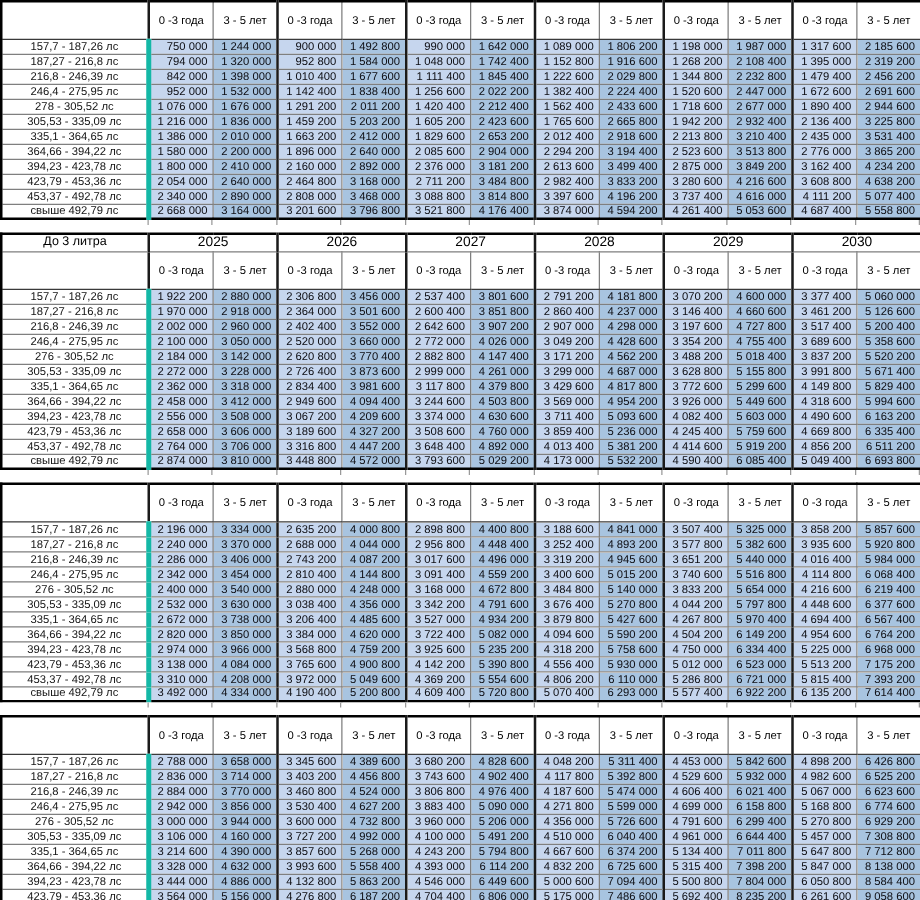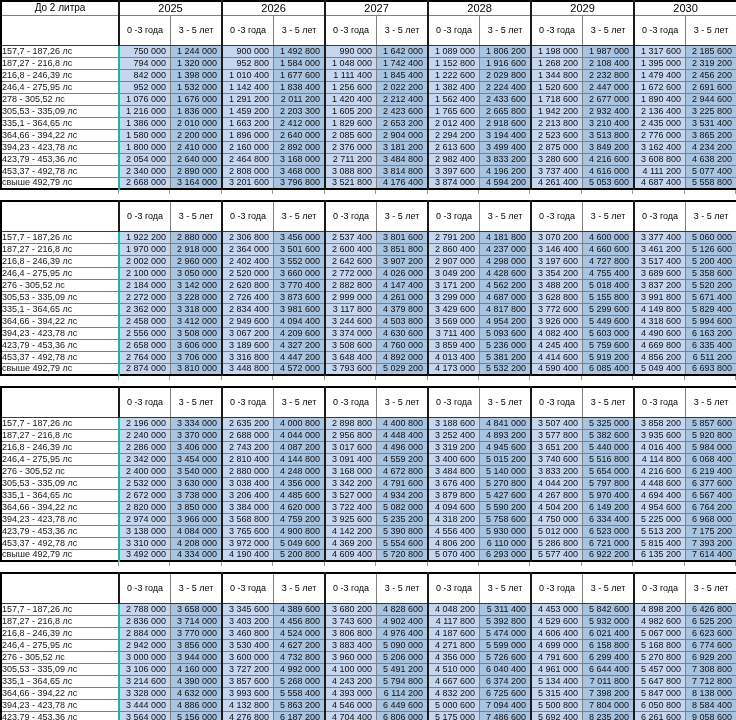--- a/index.html
+++ b/index.html
@@ -10,21 +10,21 @@
   col.c-num{width:51.5px;}
   th,td{border:1px solid #7f7f7f;padding:0;line-height:1;overflow:hidden;white-space:nowrap;}
   tr.r-year{height:14px;}
   tr.r-sub{height:30px;}
   tbody tr{height:12px;}
   th.t-title{background:#fff;font-size:10px;font-weight:normal;text-align:center;color:#000;
     border-right:2px solid #1a1a1a;border-bottom:1px solid #7f7f7f;}
   th.t-year{background:#fff;font-size:11px;font-weight:normal;text-align:center;color:#000;}
   th.t-corner{background:#fff;border-right:2px solid #1a1a1a;}
   th.t-sub{background:#fff;font-size:9px;font-weight:normal;text-align:center;color:#000;}
-  td.lbl{background:#fff;font-size:9px;color:#141414;border-right:2px solid #14b8a6;}
+  td.lbl{background:#fff;font-size:9px;text-align:center;color:#141414;border-right:4px solid #14b8a6;}
   td.num{font-size:9px;text-align:right;padding-right:4px;color:#0d0d12;}
   td.c03{background:#c6d6ee;}
   td.c35{background:#a8c4e0;}
   .g0{border-left:2px solid #1a1a1a;}
   thead tr.r-sub th{border-bottom:1.5px solid #3a3a3a;}
   .sep{height:10px;background:#fff;}
   .ticks{margin-left:118px;height:4px;display:flex;}
   .tick{width:51.5px;border-left:1px solid #9a9a9a;}
   .tick:last-child{border-right:1px solid #9a9a9a;}
 </style>
@@ -42,29 +42,20 @@
         <col class="c-num">
         <col class="c-num">
         <col class="c-num">
         <col class="c-num">
         <col class="c-num">
         <col class="c-num">
         <col class="c-num">
         <col class="c-num">
       </colgroup>
       <thead>
-        <tr class="r-year">
-          <th class="t-title">До 2 литра</th>
-          <th class="t-year g0" colspan="2">2025</th>
-          <th class="t-year g0" colspan="2">2026</th>
-          <th class="t-year g0" colspan="2">2027</th>
-          <th class="t-year g0" colspan="2">2028</th>
-          <th class="t-year g0" colspan="2">2029</th>
-          <th class="t-year g0" colspan="2">2030</th>
-        </tr>
         <tr class="r-sub">
           <th class="t-corner"></th>
           <th class="t-sub g0">0 -3 года</th>
           <th class="t-sub">3 - 5 лет</th>
           <th class="t-sub g0">0 -3 года</th>
           <th class="t-sub">3 - 5 лет</th>
           <th class="t-sub g0">0 -3 года</th>
           <th class="t-sub">3 - 5 лет</th>
           <th class="t-sub g0">0 -3 года</th>
           <th class="t-sub">3 - 5 лет</th>
@@ -148,21 +139,21 @@
           <td class="num c03 g0">1 718 600</td>
           <td class="num c35">2 677 000</td>
           <td class="num c03 g0">1 890 400</td>
           <td class="num c35">2 944 600</td>
         </tr>
         <tr>
           <td class="lbl">305,53 - 335,09 лс</td>
           <td class="num c03 g0">1 216 000</td>
           <td class="num c35">1 836 000</td>
           <td class="num c03 g0">1 459 200</td>
-          <td class="num c35">2 203 300</td>
+          <td class="num c35">5 203 200</td>
           <td class="num c03 g0">1 605 200</td>
           <td class="num c35">2 423 600</td>
           <td class="num c03 g0">1 765 600</td>
           <td class="num c35">2 665 800</td>
           <td class="num c03 g0">1 942 200</td>
           <td class="num c35">2 932 400</td>
           <td class="num c03 g0">2 136 400</td>
           <td class="num c35">3 225 800</td>
         </tr>
         <tr>
@@ -283,20 +274,29 @@
         <col class="c-num">
         <col class="c-num">
         <col class="c-num">
         <col class="c-num">
         <col class="c-num">
         <col class="c-num">
         <col class="c-num">
         <col class="c-num">
       </colgroup>
       <thead>
+        <tr class="r-year">
+          <th class="t-title">До 3 литра</th>
+          <th class="t-year g0" colspan="2">2025</th>
+          <th class="t-year g0" colspan="2">2026</th>
+          <th class="t-year g0" colspan="2">2027</th>
+          <th class="t-year g0" colspan="2">2028</th>
+          <th class="t-year g0" colspan="2">2029</th>
+          <th class="t-year g0" colspan="2">2030</th>
+        </tr>
         <tr class="r-sub">
           <th class="t-corner"></th>
           <th class="t-sub g0">0 -3 года</th>
           <th class="t-sub">3 - 5 лет</th>
           <th class="t-sub g0">0 -3 года</th>
           <th class="t-sub">3 - 5 лет</th>
           <th class="t-sub g0">0 -3 года</th>
           <th class="t-sub">3 - 5 лет</th>
           <th class="t-sub g0">0 -3 года</th>
           <th class="t-sub">3 - 5 лет</th>

